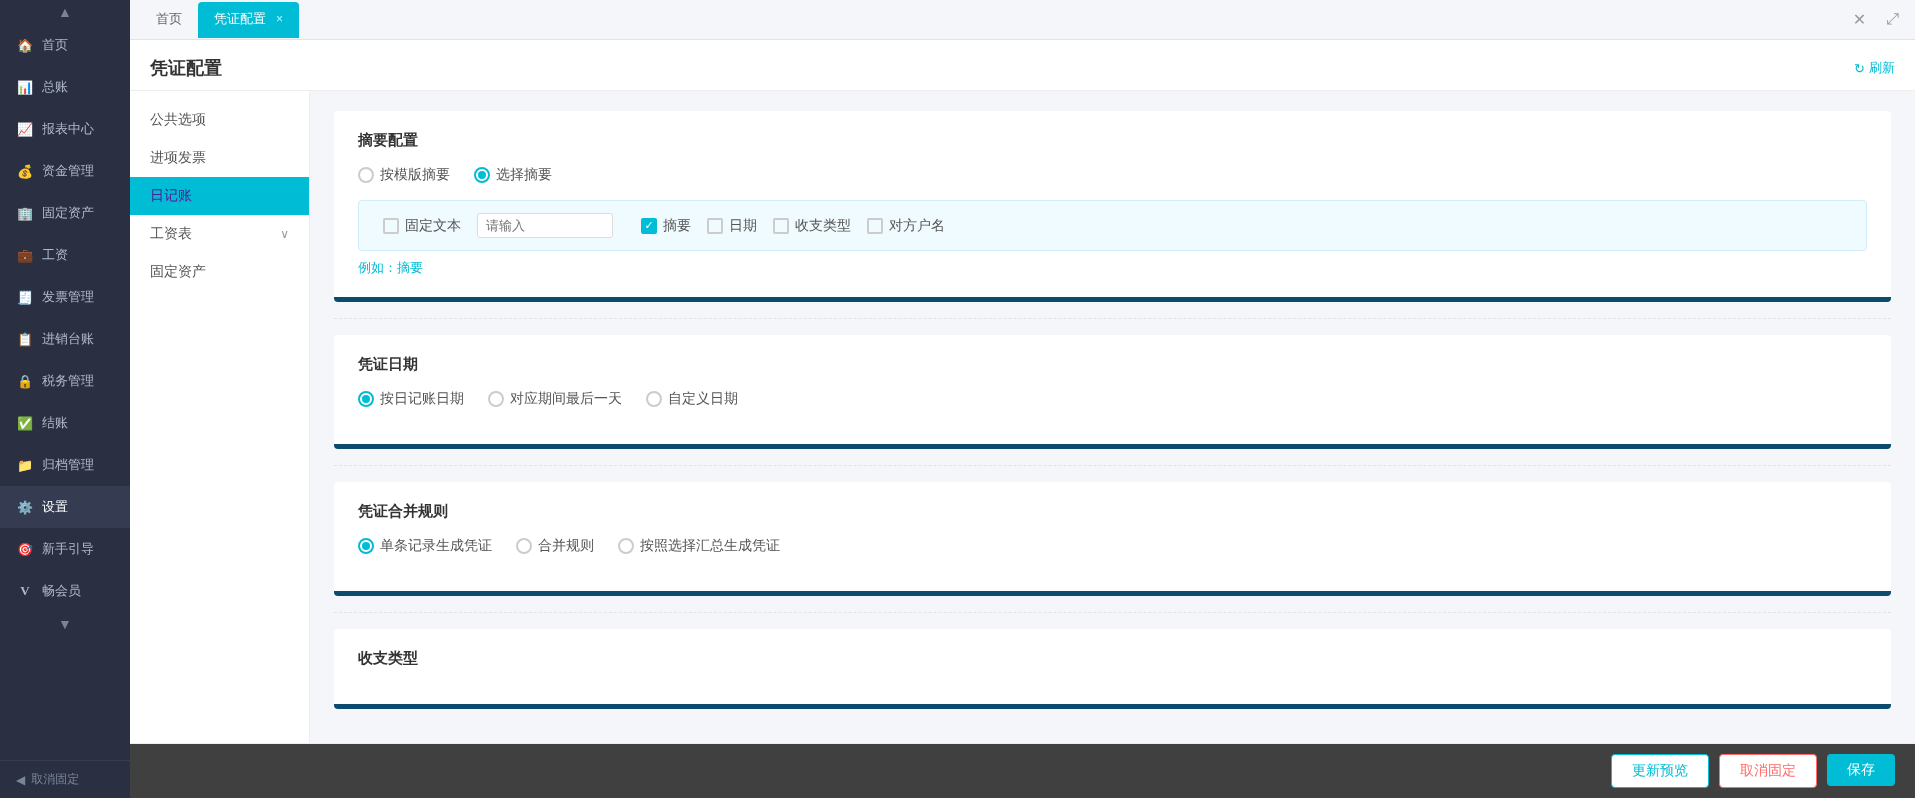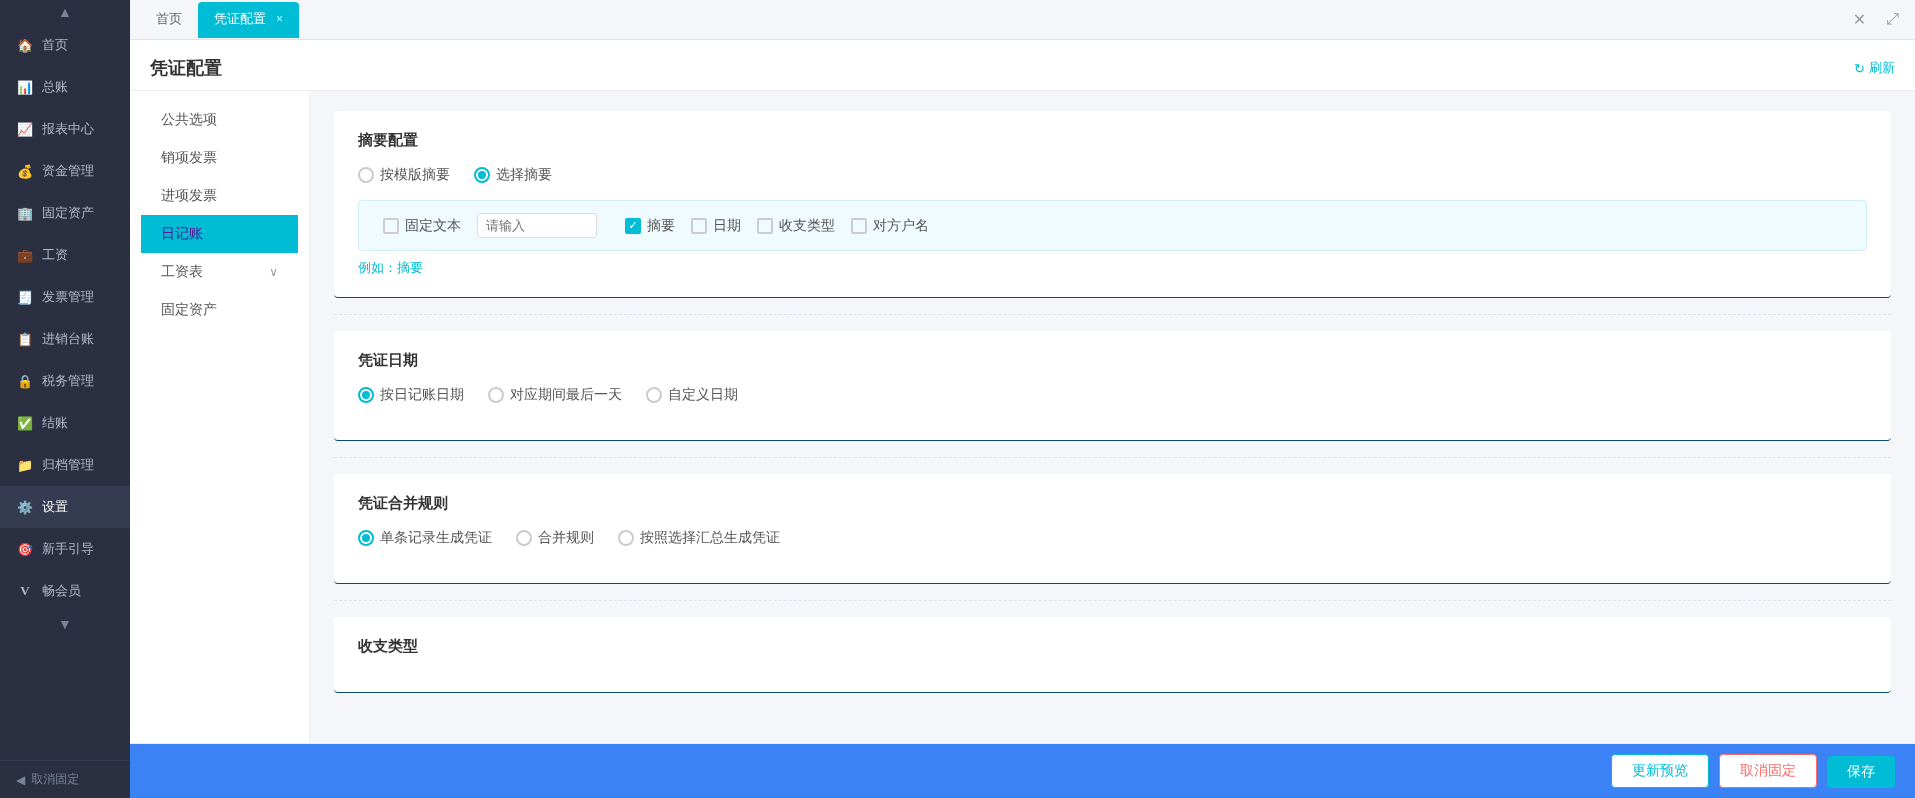--- a/index.html
+++ b/index.html
@@ -134,21 +134,21 @@
       flex: 1;
       overflow: hidden;
       background: #f5f6fa;
     }
 
     
     .left-nav {
       width: 180px;
       background: #fff;
       border-right: 1px solid #eee;
-      padding: 10px 11px;
+      padding: 10px 0;
       flex-shrink: 0;
       overflow-y: auto;
     }
     .left-nav-item {
       padding: 10px 20px;
       cursor: pointer;
       color: #555;
       font-size: 14px;
       display: flex;
       align-items: center;
@@ -164,21 +164,21 @@
       padding: 20px 24px;
       position: relative;
     }
 
     
     .section {
       background: #fff;
       border-radius: 4px;
       margin-bottom: 16px;
       padding: 20px 24px;
-      border-bottom: 1px solid #0c4a6e;
+      border-bottom: 5px solid #0c4a6e;
     }
     .section-title {
       font-size: 15px;
       font-weight: bold;
       color: #333;
       margin-bottom: 16px;
     }
 
     
     .radio-group {
@@ -254,37 +254,37 @@
       color: #fff;
       font-size: 11px;
       line-height: 1;
     }
     .checkbox-input {
       border: 1px solid #ddd;
       border-radius: 3px;
       padding: 4px 8px;
       font-size: 13px;
       color: #999;
-      width: 120px;
+      width: 136px;
       outline: none;
     }
     .example-text {
       color: #00bcd4;
       font-size: 13px;
       margin-top: 6px;
     }
 
     
     .bottom-bar {
       display: flex;
-      align-items: flex-end;
+      align-items: flex-start;
       justify-content: flex-end;
       gap: 10px;
       padding: 10px 20px;
-      background: #3b82f6;
+      background: #404040;
       border-top: 1px solid #eee;
       flex-shrink: 0;
     }
     .btn {
       padding: 7px 20px;
       border-radius: 4px;
       cursor: pointer;
       font-size: 14px;
       border: none;
       outline: none;
@@ -413,23 +413,20 @@
       </div>
     </div>
 
     <div class="layout">
 
       <div class="left-nav">
         <div class="left-nav-item">
           <span>公共选项</span>
         </div>
         <div class="left-nav-item">
-          <span>销项发票</span>
-        </div>
-        <div class="left-nav-item">
           <span>进项发票</span>
         </div>
         <div class="left-nav-item active">
           <span>日记账</span>
         </div>
         <div class="left-nav-item">
           <span>工资表</span>
           <span class="chevron">∨</span>
         </div>
         <div class="left-nav-item">

